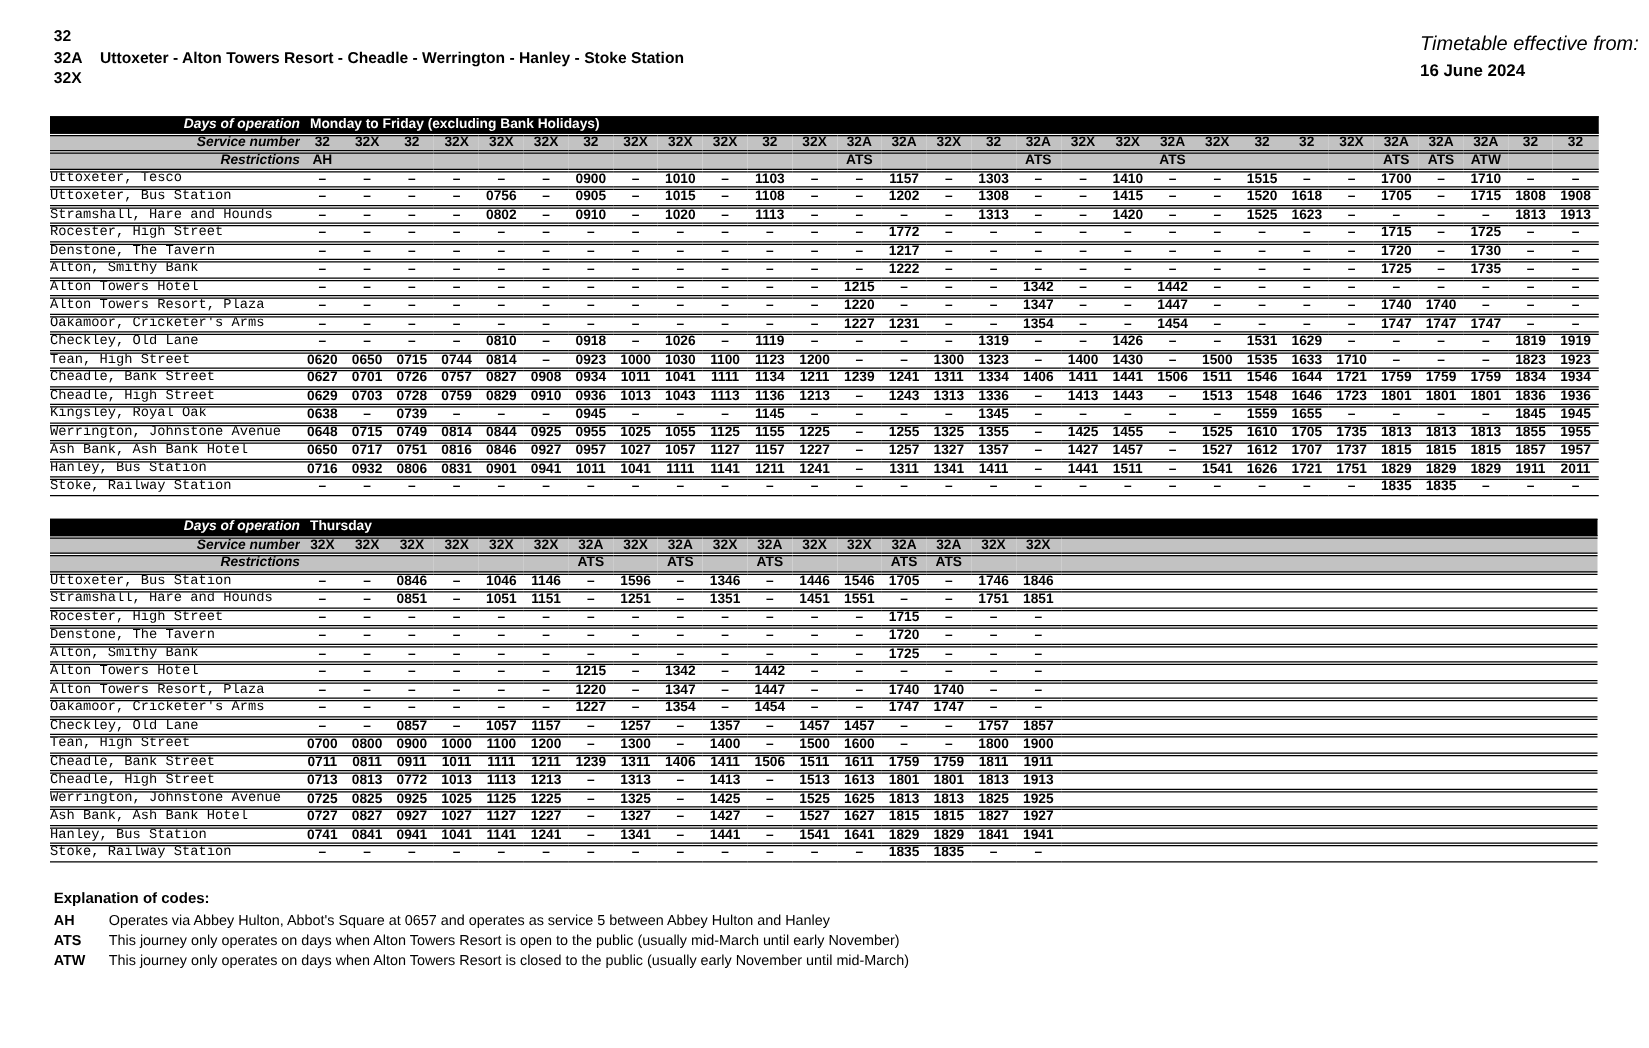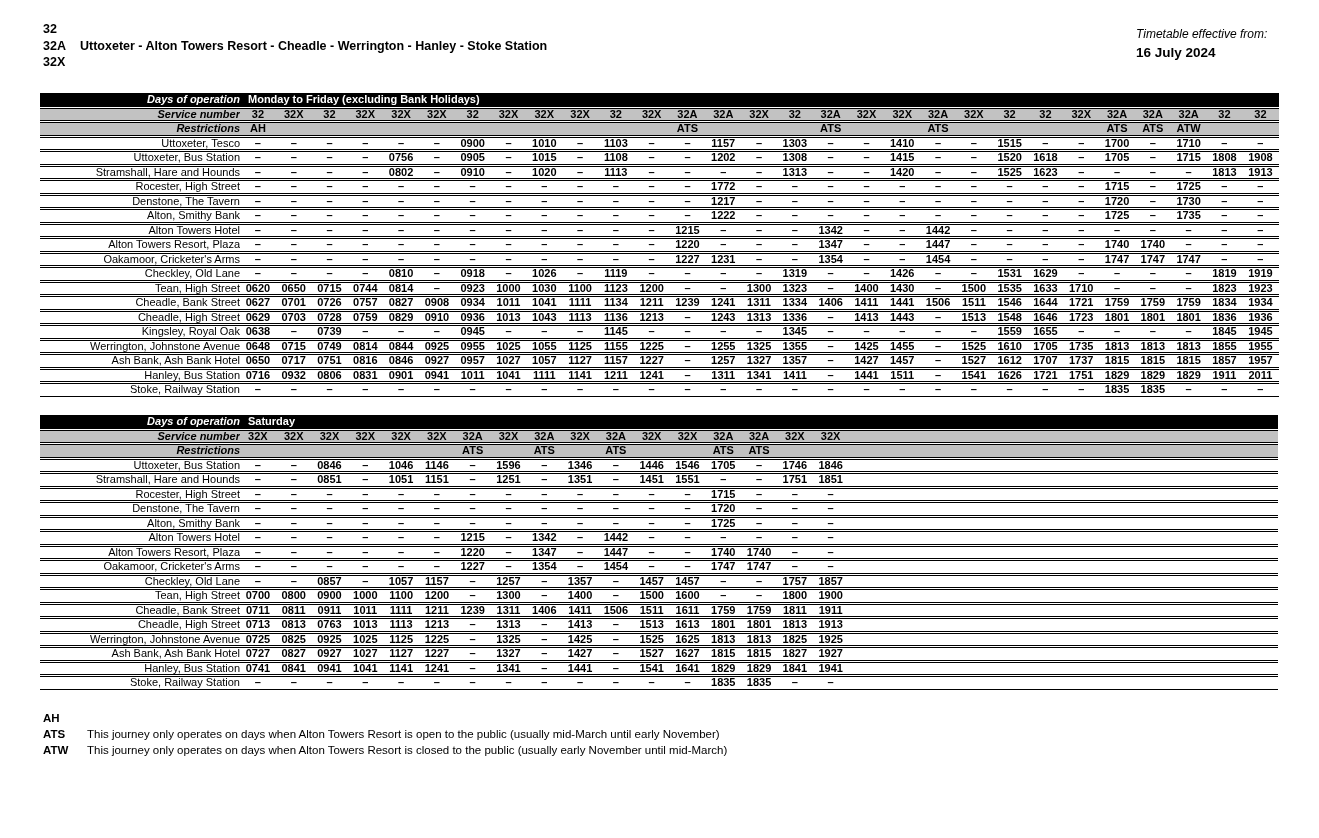--- a/index.html
+++ b/index.html
@@ -13,21 +13,21 @@
   }
   .page { position: relative; width: 1308px; height: 838px; }
 
   
   .routes { position: absolute; left: 43px; top: 21px; }
   .route-line { display: flex; font-weight: bold; font-size: 12.5px; line-height: 16.5px; }
   .route-num { width: 37px; flex: 0 0 37px; }
 
   
   .effective { position: absolute; left: 1136px; top: 27px; width: 130px; }
-  .effective-label { font-style: italic; font-size: 12px; white-space: nowrap; }
+  .effective-label { font-style: italic; font-size: 16px; white-space: nowrap; }
   .effective-date { font-weight: bold; font-size: 13.5px; margin-top: 4px; white-space: nowrap; }
 
   
   table.tt {
     position: absolute; left: 40px;
     width: 1238px;
     table-layout: fixed;
     border-collapse: separate;
     border-spacing: 0 1px;
     font-size: 11px;
@@ -39,21 +39,21 @@
     padding: 0;
     border-top: 1px solid #000;
     border-bottom: 1px solid #000;
     overflow: hidden; white-space: nowrap;
   }
   td.lab { text-align: right; padding-right: 13px; font-style: italic; font-weight: bold; }
   tr.band td { background: #000; color: #fff; padding-left: 21px; }
   tr.band td.val { font-weight: bold; text-align: left; padding-left: 8px; font-style: normal; }
   tr.gray td { background: #c2c2c2; }
   td.num  { font-weight: bold; text-align: center; }
-  td.stop { text-align: right; padding-right: 13px; font-weight: normal; }
+  td.stop { text-align: left; padding-right: 13px; font-weight: normal; font-family: Liberation Mono, monospace; }
   td.time { font-weight: bold; text-align: center; }
 
   
   .codes { position: absolute; left: 43px; top: 711px; font-size: 11.5px; }
   .codes-title { font-weight: bold; font-size: 12px; margin-bottom: 5px; }
   .code-line { display: flex; line-height: 15.8px; }
   .code-key { font-weight: bold; width: 44px; flex: 0 0 44px; }
 </style>
 </head>
 <body>
@@ -68,21 +68,21 @@
         <span class="route-num">32A</span>
         <span class="route-desc">Uttoxeter - Alton Towers Resort - Cheadle - Werrington - Hanley - Stoke Station</span>
       </div>
       <div class="route-line">
         <span class="route-num">32X</span>
       </div>
     </div>
 
   <div class="effective">
     <div class="effective-label">Timetable effective from:</div>
-    <div class="effective-date">16 July 2024</div>
+    <div class="effective-date">16 June 2024</div>
   </div>
 
   <table class="tt" id="tt-weekday">
       <colgroup>
         <col style="width: 200px;">
         <col style="width: 35.8px;">
         <col style="width: 35.8px;">
         <col style="width: 35.8px;">
         <col style="width: 35.8px;">
         <col style="width: 35.8px;">
@@ -777,21 +777,21 @@
         <col style="width: 35.8px;">
         <col style="width: 35.8px;">
         <col style="width: 35.8px;">
         <col style="width: 35.8px;">
         <col style="width: 35.8px;">
         <col>
       </colgroup>
       <tbody>
         <tr class="band">
           <td class="lab">Days of operation</td>
-          <td class="val" colspan="18">Saturday</td>
+          <td class="val" colspan="18">Thursday</td>
         </tr>
         <tr class="gray">
           <td class="lab">Service number</td>
           <td class="num">32X</td>
           <td class="num">32X</td>
           <td class="num">32X</td>
           <td class="num">32X</td>
           <td class="num">32X</td>
           <td class="num">32X</td>
           <td class="num">32A</td>
@@ -1056,21 +1056,21 @@
           <td class="time">1759</td>
           <td class="time">1759</td>
           <td class="time">1811</td>
           <td class="time">1911</td>
           <td class="time"></td>
         </tr>
         <tr class="data">
           <td class="stop">Cheadle, High Street</td>
           <td class="time">0713</td>
           <td class="time">0813</td>
-          <td class="time">0763</td>
+          <td class="time">0772</td>
           <td class="time">1013</td>
           <td class="time">1113</td>
           <td class="time">1213</td>
           <td class="time">–</td>
           <td class="time">1313</td>
           <td class="time">–</td>
           <td class="time">1413</td>
           <td class="time">–</td>
           <td class="time">1513</td>
           <td class="time">1613</td>
@@ -1161,23 +1161,25 @@
           <td class="time">1835</td>
           <td class="time">1835</td>
           <td class="time">–</td>
           <td class="time">–</td>
           <td class="time"></td>
         </tr>
       </tbody>
     </table>
 
   <div class="codes">
+    <div class="codes-title">Explanation of codes:</div>
     <div>
         <div class="code-line">
           <span class="code-key">AH</span>
+          <span class="code-text">Operates via Abbey Hulton, Abbot's Square at 0657 and operates as service 5 between Abbey Hulton and Hanley</span>
         </div>
         <div class="code-line">
           <span class="code-key">ATS</span>
           <span class="code-text">This journey only operates on days when Alton Towers Resort is open to the public (usually mid-March until early November)</span>
         </div>
         <div class="code-line">
           <span class="code-key">ATW</span>
           <span class="code-text">This journey only operates on days when Alton Towers Resort is closed to the public (usually early November until mid-March)</span>
         </div>
       </div>

